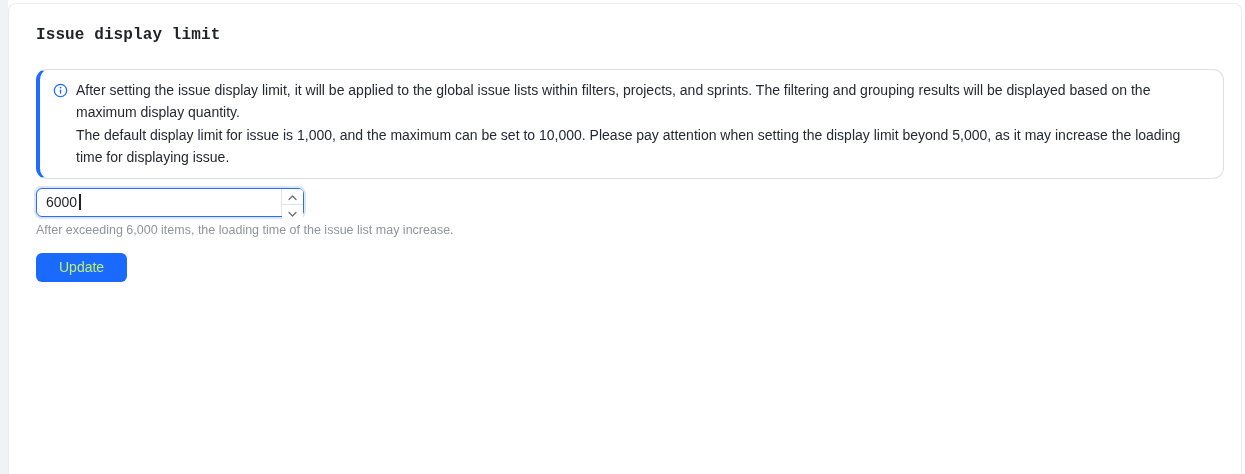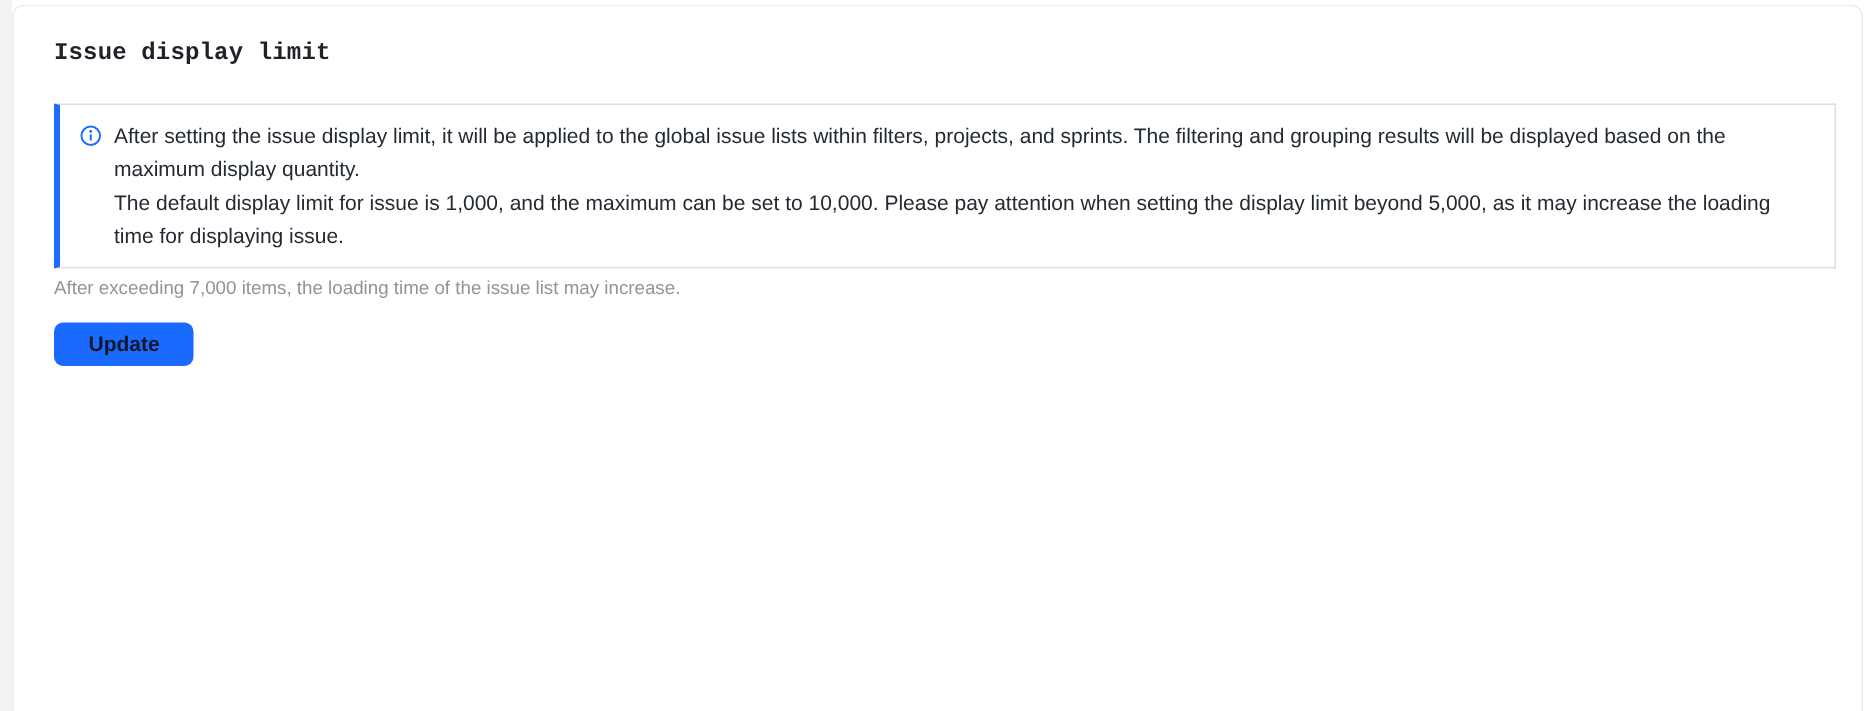--- a/index.html
+++ b/index.html
@@ -8,21 +8,21 @@
   .left-strip { position:absolute; left:0; top:0; width:8px; height:474px; background:#f1f2f4; }
   .card { position:absolute; left:8px; top:3px; width:1234px; height:478px;
           background:#fff; border:1px solid #ececee; border-bottom:none;
           border-radius:8px 8px 0 0; }
   .card-inner { padding:22px 20px 0 27px; }
 
   .page-title { font-size:16px; line-height:18px; font-weight:700; color:#1f2329; letter-spacing:.1px;font-family:Liberation Mono, monospace; }
 
   .notice { margin-top:25px; width:1188px; display:flex; align-items:flex-start;
             background:#fff; border:1px solid #e0e0e2; border-left:4px solid #1e6cff;
-            border-radius:0; padding:9px 20px 9px 0; }
+            border-radius:11px; padding:9px 20px 9px 0; }
   .notice-icon-col { flex:0 0 36px; padding-left:13px; padding-top:4px; }
   .notice-text { font-size:14px; line-height:22.4px; color:#242a33; }
   .notice-text p + p { margin-top:0; }
 
   .form-label-row { margin-top:28px; font-size:14px; line-height:15px; font-weight:700;
                     color:#1f2329; margin-left:-9px; }
   .required-mark { color:#f54a45; font-weight:400; margin-right:3px; font-size:14px; }
 
   .num-input { margin-top:9px; position:relative; width:268px; height:29px;
                border:1.5px solid #2e6bf2; border-radius:6px; background:#fff;
@@ -34,23 +34,23 @@
            animation:blink 1s steps(1) infinite; }
   @keyframes blink { 50% { opacity:0; } }
   .stepper { flex:0 0 22px; display:flex; flex-direction:column; border-left:1px solid #e2e3e5; }
   .step-btn { flex:1 1 50%; display:flex; align-items:center; justify-content:center;
               background:#fff; border:none; cursor:pointer; padding:0; }
   .step-btn.up { border-bottom:1px solid #e2e3e5; border-radius:0 4px 0 0; }
   .step-btn.down { border-radius:0 0 4px 0; }
 
   .helper-text { margin-top:6px; font-size:12.5px; line-height:14px; color:#8f959e; }
 
-  .update-btn { margin-top:16px; display:inline-block; background:#1b6aff; color:#0f172a;
+  .update-btn { margin-top:16px; display:inline-block; background:#1b6aff; color:#bef264;
                 border:none; border-radius:6px; height:29px; padding:0 23px;
-                font-size:14px; font-weight:700; cursor:pointer;
+                font-size:14px; font-weight:400; cursor:pointer;
                 font-family:"Liberation Sans","DejaVu Sans",sans-serif; }
 </style>
 </head>
 <body>
 
 <div class="left-strip"></div>
 
 <div class="card">
   <div class="card-inner">
 
@@ -66,19 +66,39 @@
           </svg>
         </span>
       </div>
       <div class="notice-text">
         <p>After setting the issue display limit, it will be applied to the global issue lists within filters, projects, and sprints. The filtering and grouping results will be displayed based on the maximum display quantity.</p>
         <p>The default display limit for issue is 1,000, and the maximum can be set to 10,000. Please pay attention when setting the display limit beyond 5,000, as it may increase the loading time for displaying issue.</p>
       </div>
     </div>
 
 
+    <div class="num-input">
+      <input type="text" autofocus="" value="6000" style="">
+      <span class="caret"></span>
+      <div class="stepper">
+        <button class="step-btn up">
+          <span>
+            <svg width="9" height="6" viewBox="0 0 9 6">
+                <path d="M1 4.5 L4.5 1 L8 4.5" stroke="#646a73" stroke-width="1.2" fill="none" stroke-linecap="round" stroke-linejoin="round"></path>
+              </svg>
+          </span>
+        </button>
+        <button class="step-btn down">
+          <span>
+            <svg width="9" height="6" viewBox="0 0 9 6">
+                <path d="M1 1.5 L4.5 5 L8 1.5" stroke="#646a73" stroke-width="1.2" fill="none" stroke-linecap="round" stroke-linejoin="round"></path>
+              </svg>
+          </span>
+        </button>
+      </div>
+    </div>
 
-    <div class="helper-text">After exceeding 7,000 items, the loading time of the issue list may increase.</div>
+    <div class="helper-text">After exceeding 6,000 items, the loading time of the issue list may increase.</div>
 
     <button class="update-btn">Update</button>
 
   </div>
 </div>
 
 </body></html>

